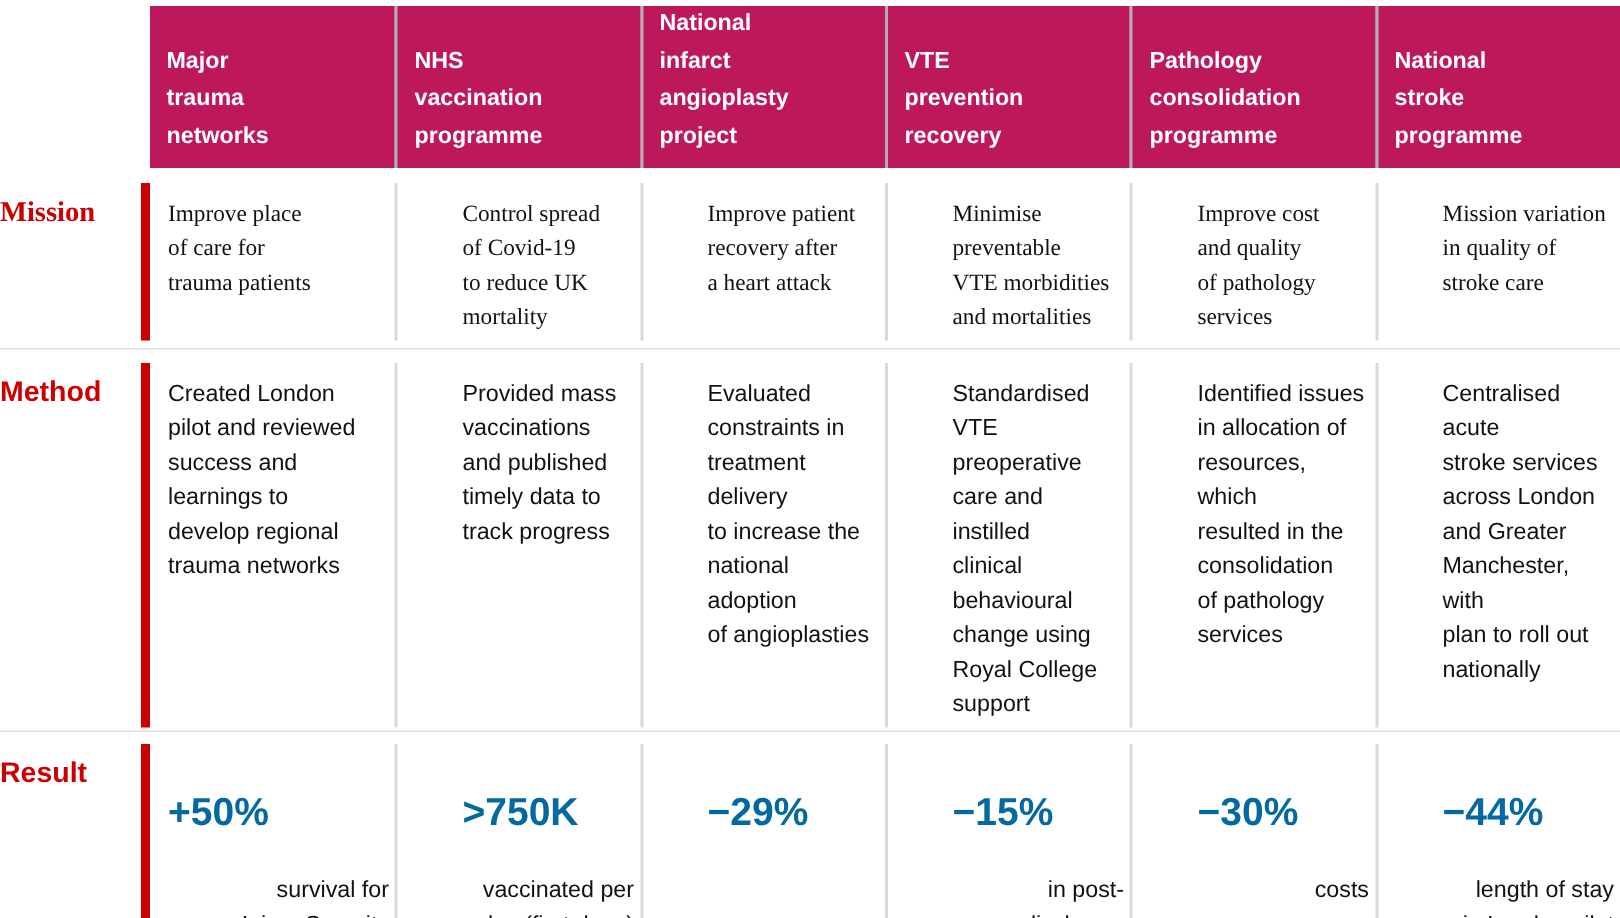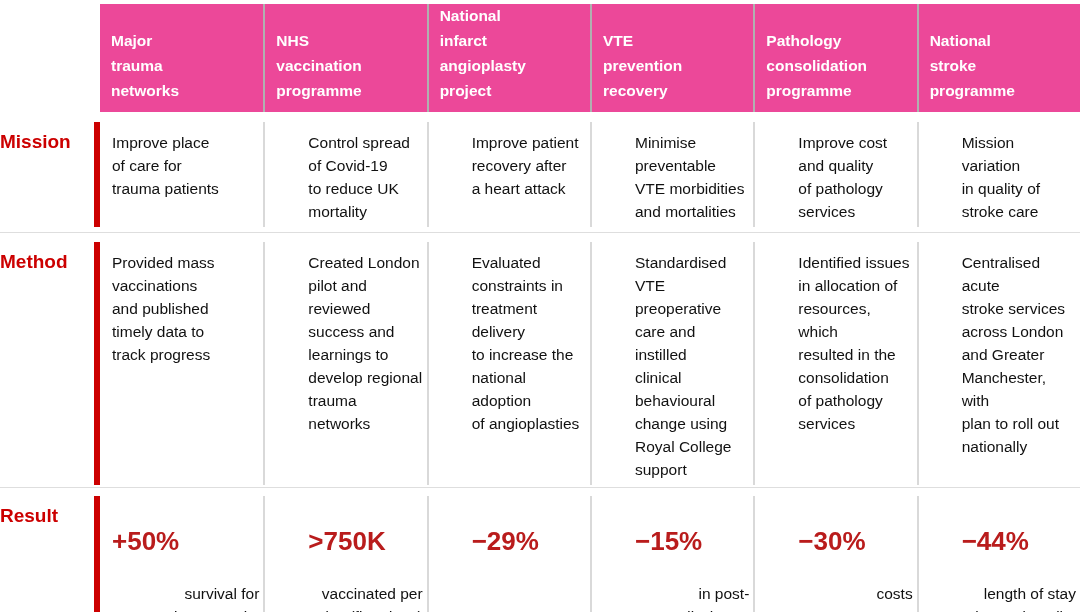--- a/index.html
+++ b/index.html
@@ -10,21 +10,21 @@
     color: #111111;
   }
   .page { position: relative; width: 1080px; height: 612px; background: #ffffff; }
 
   .grid { display: grid; grid-template-columns: 100px repeat(6, 1fr); }
 
   
   .header-row { margin-top: 4px; }
   .corner-cell { background: #ffffff; }
   .header-cell {
-    background: #ec4899; color: #ffffff;
+    background: #be185d; color: #ffffff;
     font-weight: bold; font-size: 15.5px; line-height: 25px;
     height: 108px;
     display: flex; align-items: flex-end;
     padding: 8px 6px 9px 11px;
     white-space: pre-line;
   }
   .header-cell + .header-cell { border-left: 2px solid #b0b0b0; }
 
   
   .body-row { position: relative; }
@@ -37,32 +37,32 @@
     position: absolute; right: 0; top: 0; bottom: 0;
     width: 6px; background: #cc0000;
   }
   .body-cell {
     font-size: 15.5px; line-height: 23px; color: #111111;
     padding: 9px 4px 4px 12px;
     white-space: pre-line;
   }
   .body-cell + .body-cell { border-left: 2px solid #d9d9d9; padding-left: 43px; }
 
-  .mission-row { margin-top: 10px; min-height: 105px; }
+  .mission-row { margin-top: 10px; min-height: 105px; font-family: Liberation Serif, serif; }
   .method-row  { margin-top: 9px;  min-height: 197px; }
   .result-row  { margin-top: 8px;  min-height: 113px; }
 
   .hrule { height: 1px; background: #dedede; }
   .hrule-1 { margin-top: 5px; }
   .hrule-2 { margin-top: 2px; }
 
   
   .result-cell { padding-top: 7px; }
   .result-value {
-    color: #b91c1c; font-weight: bold;
+    color: #0369a1; font-weight: bold;
     font-size: 26px; line-height: 30px;
     white-space: pre-line;
   }
   .result-desc { margin-top: 3px; white-space: pre-line; text-align: right; }
 </style>
 </head>
 <body>
 
 <div class="page">
 
@@ -117,31 +117,31 @@
 stroke care</div>
   </div>
 
   <div class="hrule hrule-1"></div>
 
   <div class="grid body-row method-row">
     <div class="label-cell">
       <span>Method</span>
       <div class="red-bar"></div>
     </div>
-    <div class="body-cell">Provided mass
-vaccinations
-and published
-timely data to
-track progress</div>
     <div class="body-cell">Created London
 pilot and reviewed
 success and
 learnings to
 develop regional
 trauma networks</div>
+    <div class="body-cell">Provided mass
+vaccinations
+and published
+timely data to
+track progress</div>
     <div class="body-cell">Evaluated
 constraints in
 treatment delivery
 to increase the
 national adoption
 of angioplasties</div>
     <div class="body-cell">Standardised
 VTE preoperative
 care and instilled
 clinical

